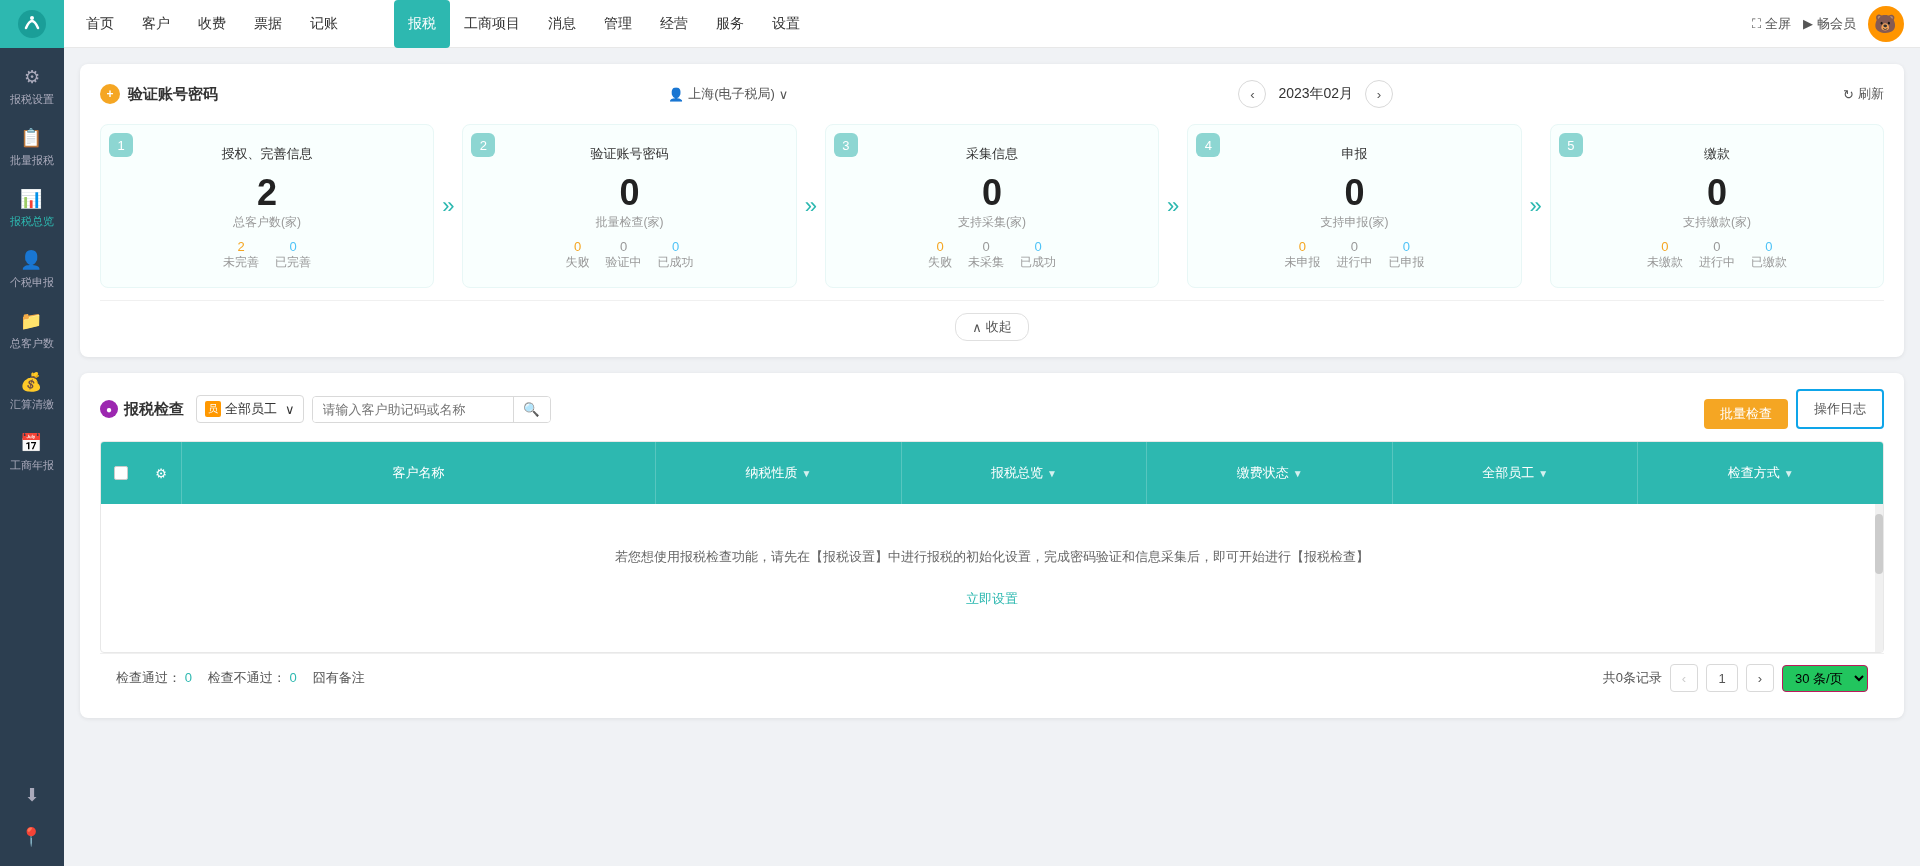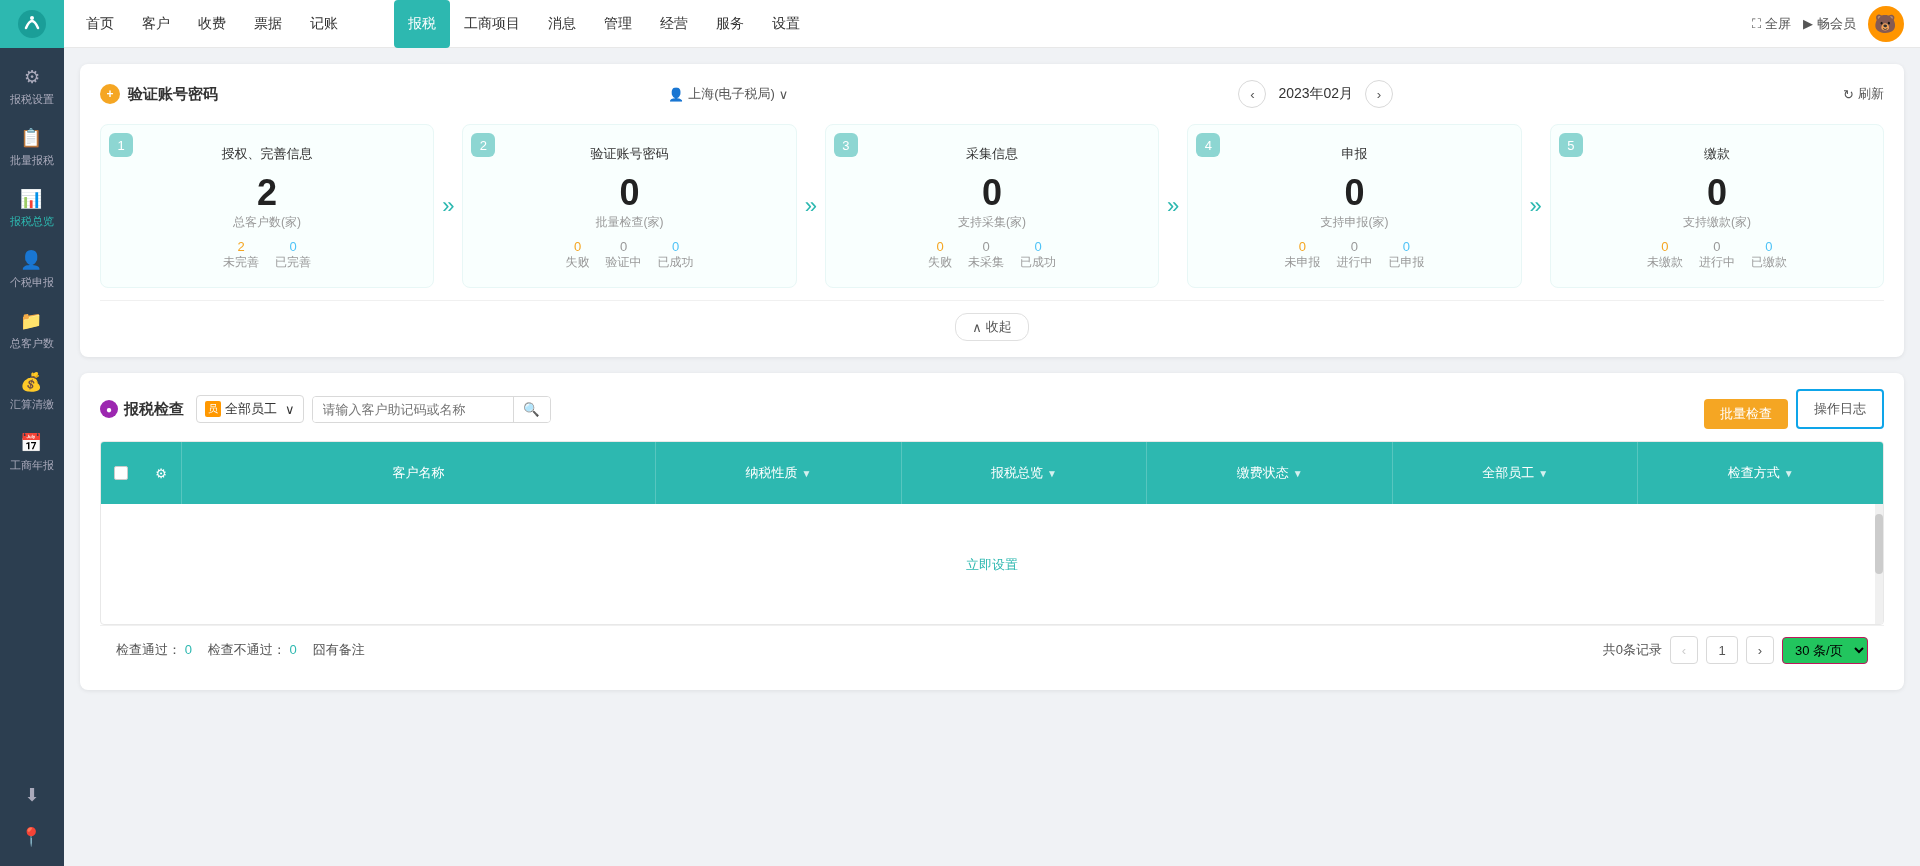--- a/index.html
+++ b/index.html
@@ -203,21 +203,21 @@
     .th-cell {
       flex: 1; padding: 22px 8px; display: flex; align-items: center; justify-content: center;
       font-size: 13px; gap: 4px; border-left: 1px solid rgba(255,255,255,0.2);
     }
     .th-cell.large { flex: 2; }
     .filter-icon { font-size: 10px; opacity: 0.8; }
 
     .table-body-empty {
       padding: 40px 20px; text-align: center; color: #666; font-size: 13px; line-height: 2;
     }
-    .setup-link { color: #2db8b0; cursor: pointer; display: block; margin-top: 8px; }
+    .setup-link { color: #2db8b0; cursor: pointer; display: block; margin-top: 16px; }
 
     .scrollbar-mock {
       position: absolute; right: 0; top: 0; bottom: 0; width: 8px;
       background: #f0f0f0;
     }
     .scrollbar-thumb {
       width: 8px; height: 60px; background: #ccc; border-radius: 4px; position: absolute; top: 10px;
     }
 
     
@@ -522,20 +522,21 @@
           <div class="th-cell">
             <span>全部员工</span>
             <span class="filter-icon">▼</span>
           </div>
           <div class="th-cell">
             <span>检查方式</span>
             <span class="filter-icon">▼</span>
           </div>
         </div>
         <div class="table-body-empty" style="position:relative;min-height:120px;">
+          <div>若您想使用报税检查功能，请先在【报税设置】中进行报税的初始化设置，完成密码验证和信息采集后，即可开始进行【报税检查】</div>
           <a class="setup-link">立即设置</a>
           <div class="scrollbar-mock">
             <div class="scrollbar-thumb"></div>
           </div>
         </div>
       </div>
 
       <div class="table-footer">
         <div class="footer-stat">
           <span>检查通过：</span>

